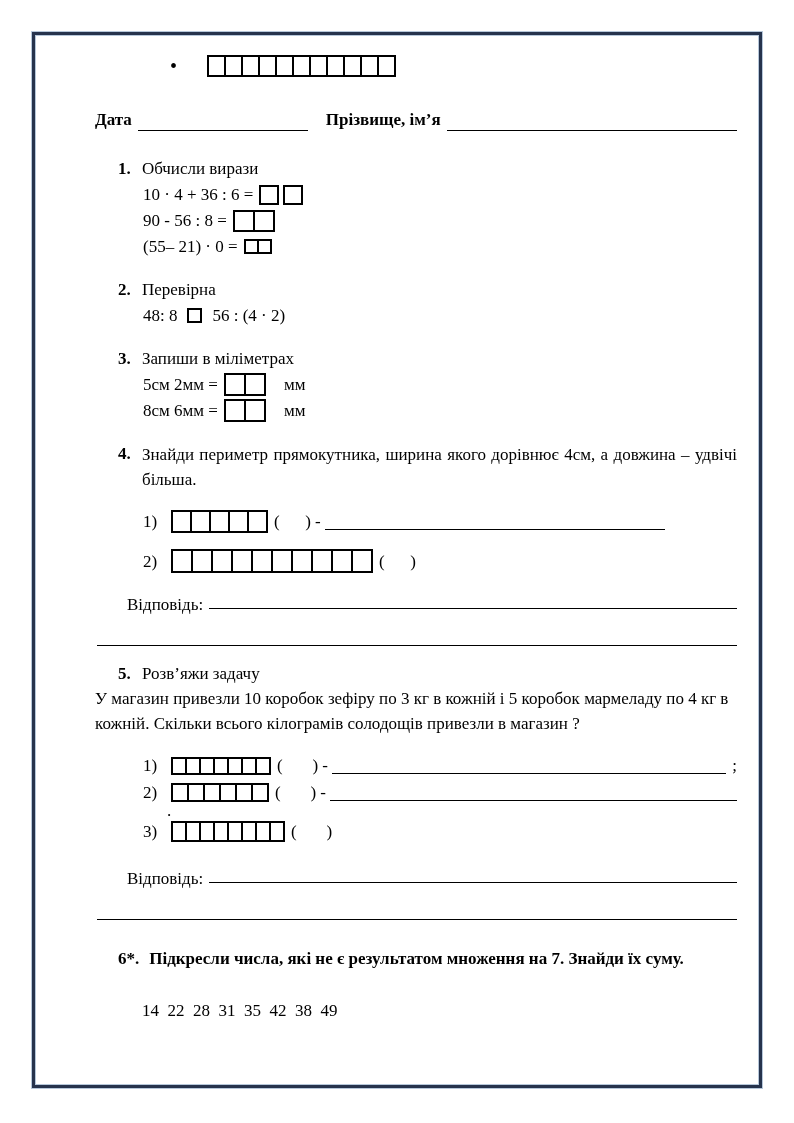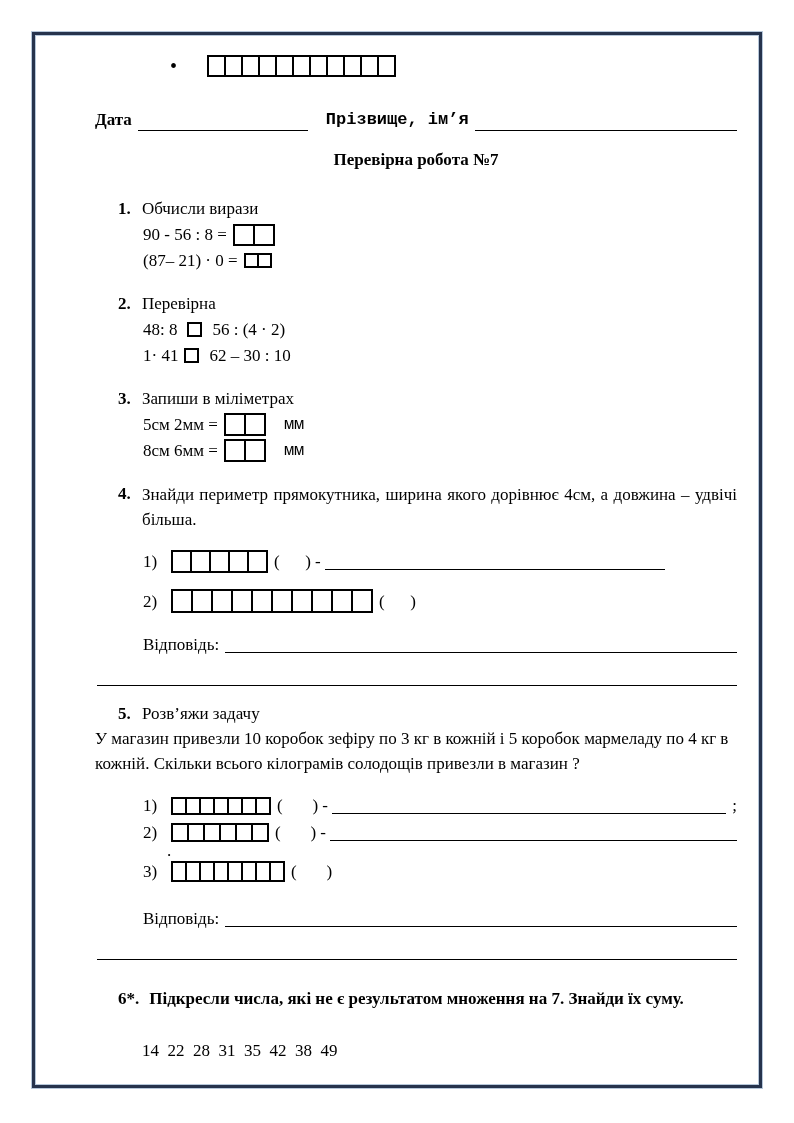--- a/index.html
+++ b/index.html
@@ -25,36 +25,36 @@
   .s-f .b{width:22px;height:24px;}
   .s-g .b{width:16px;height:18px;}
   .s-i .b{width:18px;height:19px;}
   .s-j .b{width:16px;height:21px;}
   .gap .b{margin-left:4px;} .gap .b:first-child{margin-left:0;}
   
   .date-row{display:flex;align-items:flex-end;margin-top:30px;}
   .wline{display:inline-block;border-bottom:1.4px solid #000;height:15px;}
   .w170{width:170px;}
   .grow{flex:1;}
-  .ml6{margin-left:6px;} .ml10{margin-left:10px;} .ml18{margin-left:18px;font-family:Liberation Mono, monospace;}
+  .ml6{margin-left:6px;} .ml10{margin-left:10px;} .ml18{margin-left:18px;}
   .title{text-align:center;font-weight:bold;margin-top:17px;line-height:23px;}
   
   .thead{display:flex;margin-left:23px;margin-top:0;}
   .tnum{flex:0 0 24px;font-weight:bold;}
   .ttitle{font-weight:normal;flex:1;}
   .just{text-align:justify;line-height:25px;}
   .titem{display:flex;align-items:center;margin-left:48px;margin-top:3px;white-space:pre;} .mt16{margin-top:16px;} .mt18{margin-top:18px;}
   .mt20{margin-top:20px;} .mt24{margin-top:24px;} .mt26{margin-top:26px;} .mt28{margin-top:28px;}
   .step{display:flex;align-items:center;margin-left:48px;}
   .slabel{flex:0 0 28px;}
   .paren{white-space:pre;margin-left:6px;}
   .step .wline{align-self:flex-end;margin-bottom:3px;}
   .w340{width:340px;}
   .tail{margin-left:6px;}
-  .ans{display:flex;align-items:center;margin-left:48px;}
+  .ans{display:flex;align-items:flex-start;margin-left:32px;}
   .fullline{border-bottom:1.4px solid #000;height:1px;margin-left:2px;}
   .para{line-height:25px;margin-top:1px;}
   .dotline{margin-left:72px;line-height:14px;height:14px;}
   .t6{margin-left:23px;font-weight:bold;line-height:25px;}
   .t6 .num6{margin-right:10px;}
   .nums{margin-left:47px;white-space:pre;}
 </style>
 </head>
 <body>
 
@@ -80,52 +80,50 @@
     </div>
 
     <div class="date-row">
       <span class="bold">Дата</span>
       <span class="wline w170 ml6"></span>
       <span class="bold ml18">Прізвище, ім’я</span>
       <span class="wline grow ml6"></span>
     </div>
 
     <div class="title">
-      <div>Перевірна робота №7</div>
     </div>
 
     <div class="mt26">
       <div class="thead">
         <span class="tnum">1.</span>
         <span class="ttitle">Обчисли вирази</span>
       </div>
       <div class="titem">
+        <span>10 · 4 + 36 : 6 =</span>
+        <span class="boxes s-a gap ml6"><span class="b"></span><span class="b"></span></span>
+      </div>
+      <div class="titem">
         <span>90 - 56 : 8 =</span>
         <span class="boxes s-b ml6"><span class="b"></span><span class="b"></span></span>
       </div>
       <div class="titem">
-        <span>(87– 21) · 0 =</span>
+        <span>(55– 21) · 0 =</span>
         <span class="boxes s-c ml6"><span class="b"></span><span class="b"></span></span>
       </div>
     </div>
 
     <div class="mt20">
       <div class="thead">
         <span class="tnum">2.</span>
         <span class="ttitle">Перевірна</span>
       </div>
       <div class="titem">
         <span>48: 8</span>
         <span class="boxes s-c ml10"><span class="b"></span></span>
         <span class="ml10">56 : (4 · 2)</span>
-      </div>
-      <div class="titem">
-        <span>1· 41</span>
-        <span class="boxes s-c ml6"><span class="b"></span></span>
-        <span class="ml10">62 – 30 : 10</span>
       </div>
     </div>
 
     <div class="mt20">
       <div class="thead">
         <span class="tnum">3.</span>
         <span class="ttitle">Запиши в міліметрах</span>
       </div>
       <div class="titem">
         <span>5см 2мм =</span>

